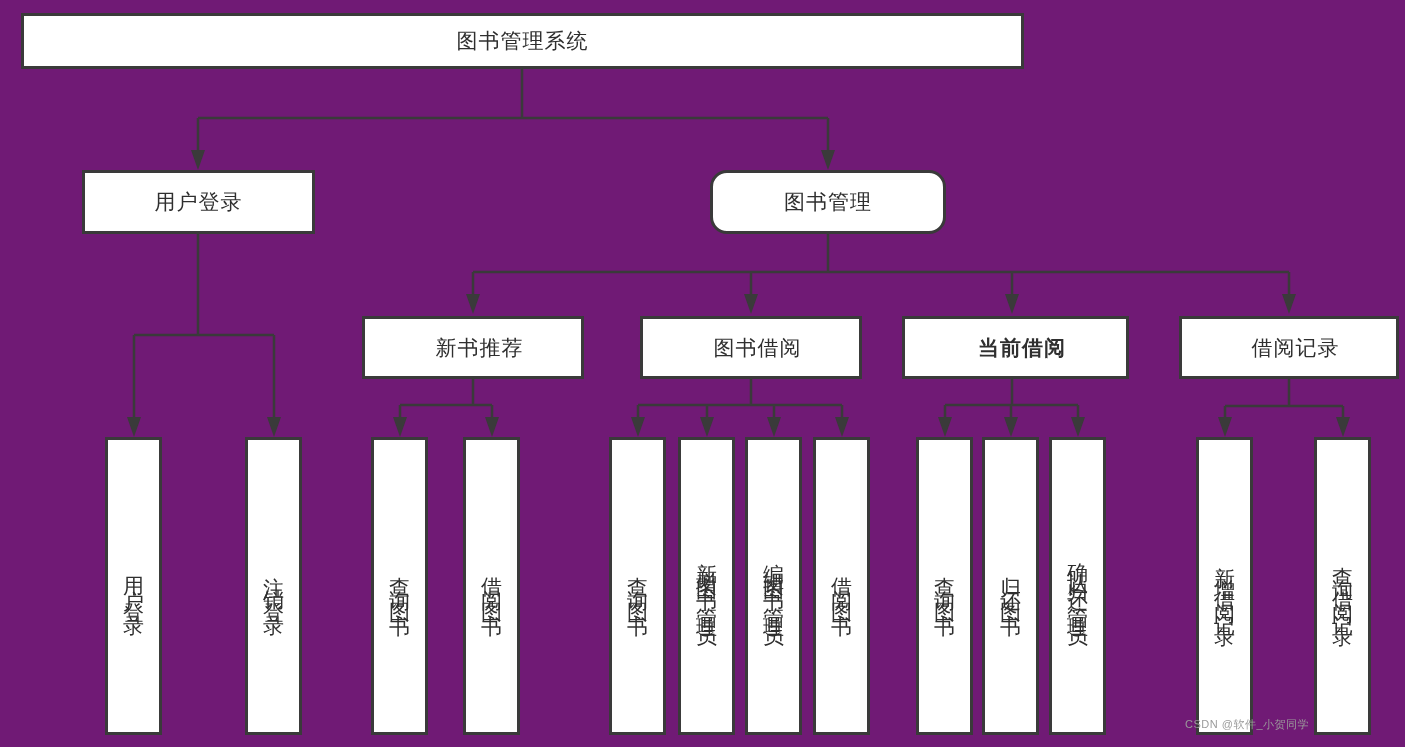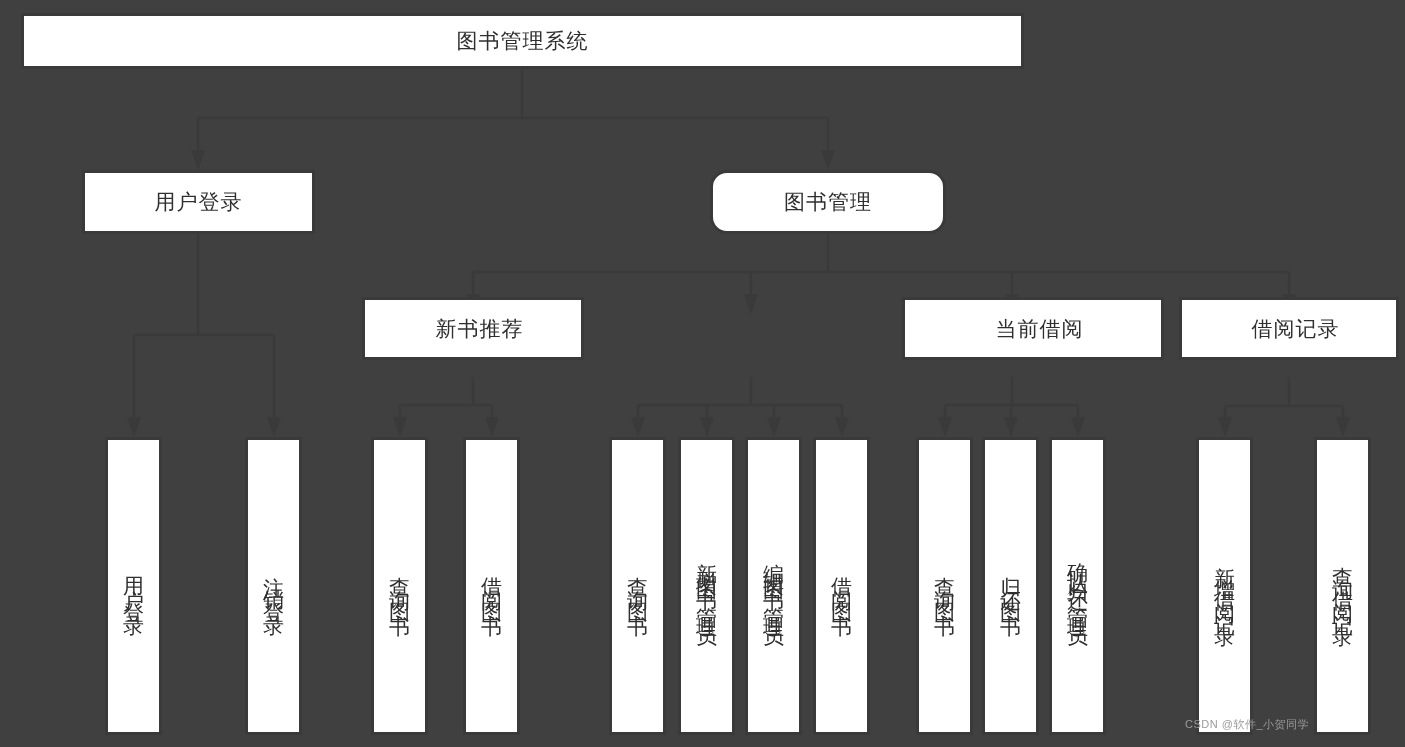--- a/index.html
+++ b/index.html
@@ -1,39 +1,39 @@
 <!DOCTYPE html>
 <html><head>
 <meta charset="utf-8">
 <style>
   html,body{margin:0;padding:0;background:#fff;}
   #canvas{
     position:relative;
     width:1405px;height:747px;
-    background:#404040;
+    background:#701a75;
     font-family:"Liberation Sans","DejaVu Sans",sans-serif;
     overflow:hidden;
   }
   #wires{position:absolute;left:0;top:0;}
   .box{
     position:absolute;
     box-sizing:border-box;
     border:3px solid #3a3a3a;
     background:#ffffff;
     display:flex;
     align-items:center;
     justify-content:center;
     color:#2f2f2f;
     font-size:21px;
     letter-spacing:1px;
     white-space:nowrap;
   }
   .root{left:21px;top:13px;width:1003px;height:56px;}
   .l2{top:170px;height:64px;}
-  .l3{top:297px;height:63px;padding-left:13px;}
+  .l3{top:316px;height:63px;padding-left:13px;}
   .leaf{
     top:437px;width:57px;height:298px;
     writing-mode:vertical-rl;
     text-orientation:mixed;
     letter-spacing:13px;
     font-size:21px;
   }
   .leaf.len6{letter-spacing:12px;}
   .leaf.long{letter-spacing:9px;}
   .watermark{
@@ -108,21 +108,24 @@
   <div class="box l2" style="left:82px;width:233px;">
     <span>用户登录</span>
   </div>
   <div class="box l2" style="left:710px;width:236px;border-radius:17px;">
     <span>图书管理</span>
   </div>
 
   <div class="box l3" style="left:362px;width:222px;">
     <span>新书推荐</span>
   </div>
-  <div class="box l3" style="left:902px;width:262px;">
+  <div class="box l3" style="left:640px;width:222px;">
+    <span>图书借阅</span>
+  </div>
+  <div class="box l3" style="left:902px;width:227px;font-weight:bold;">
     <span>当前借阅</span>
   </div>
   <div class="box l3" style="left:1179px;width:220px;">
     <span>借阅记录</span>
   </div>
 
   <div class="box leaf" style="left:105px;">
     <span>用户登录</span>
   </div>
   <div class="box leaf" style="left:245px;">

